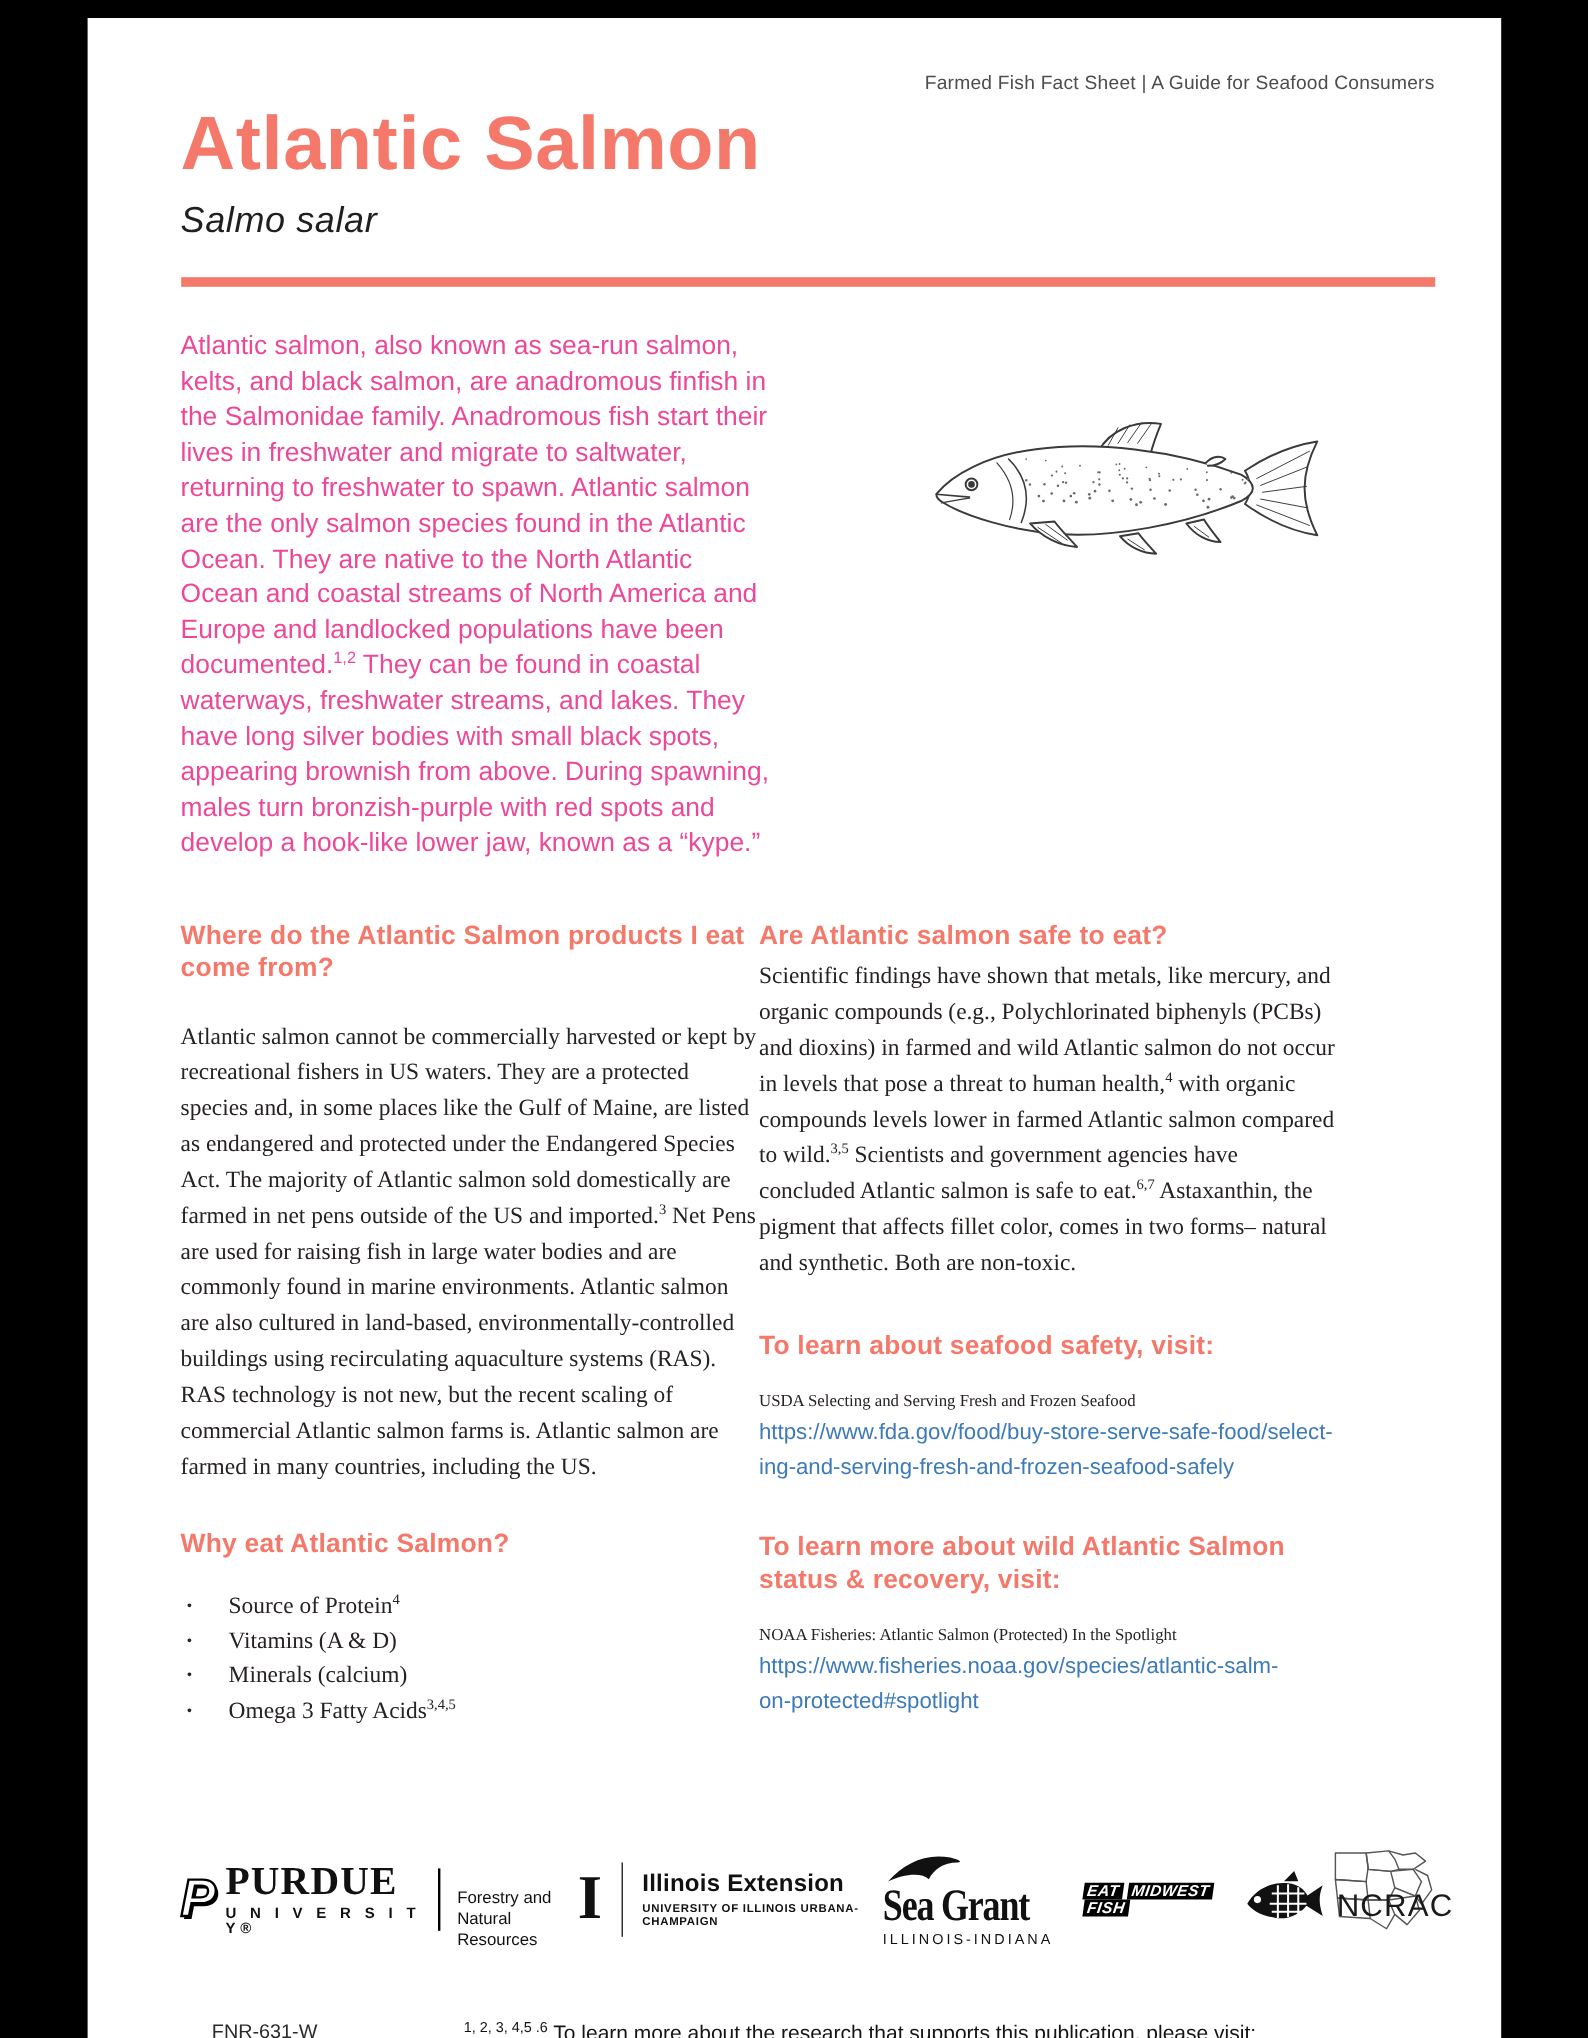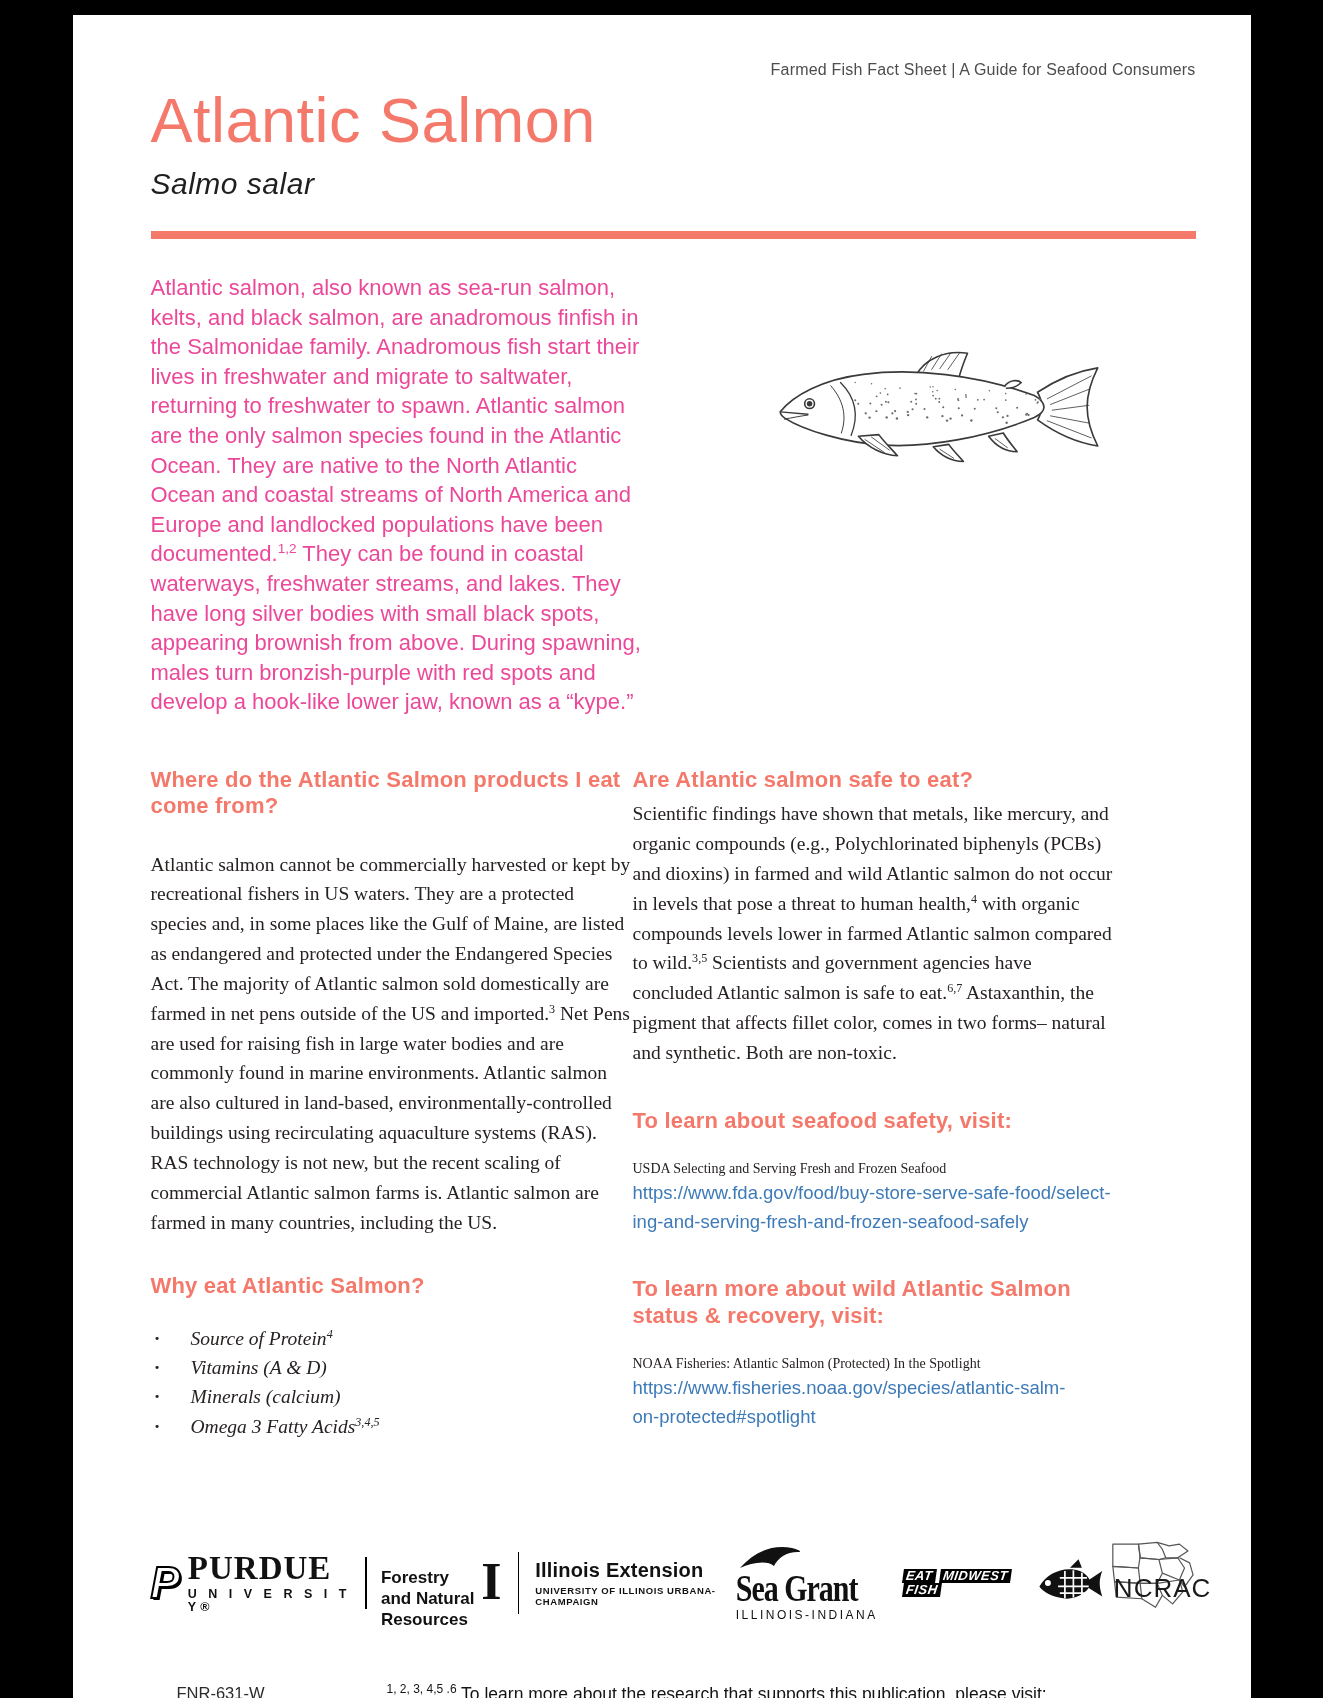--- a/index.html
+++ b/index.html
@@ -10,21 +10,21 @@
     background: #fff; position: relative; overflow: hidden;
   }
   .content { width: 1045px; margin-left: 78px; }
 
   
   .header-tag {
     padding-top: 46px; text-align: right; font-size: 16px; color: #4d4d4d;
     letter-spacing: 0.2px;
   }
   .doc-title {
-    margin-top: 8px; font-size: 63px; font-weight: 400; color: #F4796B;
+    margin-top: 8px; font-size: 63px; font-weight: 700; color: #F4796B;
     letter-spacing: 0.5px; line-height: 1.05;
   }
   .doc-subtitle {
     margin-top: 14px; font-size: 30px; font-style: italic; color: #1f1f1f;
     letter-spacing: 0.5px;
   }
   .rule { margin-top: 30px; height: 8px; background: #F4796B; width: 100%; }
 
   
   .intro-row { display: flex; margin-top: 34px; }
@@ -44,21 +44,21 @@
     letter-spacing: 0.2px;
   }
   .serif-par {
     font-family: "Liberation Serif", serif; font-size: 19.5px; line-height: 1.53;
     color: #262221; margin-top: 22px;
   }
   .mt-sec { margin-top: 34px; }
   .bullets { margin-top: 24px; list-style: none; }
   .bullets li {
     font-family: "Liberation Serif", serif; font-size: 19.5px; color: #262221;
-    padding-left: 40px; position: relative; line-height: 1.5; font-style: italic;
+    padding-left: 40px; position: relative; line-height: 1.5;
   }
   .bullets li::before {
     content: "·"; position: absolute; left: 4px; top: 0; font-weight: bold;
   }
   .res-title {
     font-family: "Liberation Serif", serif; font-size: 14px; line-height: 1.5;
     color: #262221; margin-top: 24px;
   }
   .link-lines { font-size: 18.5px; line-height: 1.55; }
   .link-lines div, a.link { color: #3d7ab8; text-decoration: none; cursor: pointer; }
@@ -68,21 +68,21 @@
     display: flex; align-items: center; margin-top: 96px; gap: 0;
     justify-content: space-between; width: 1045px; margin-left: 78px; height: 92px;
   }
   .logo { display: flex; align-items: center; color: #111; }
   .purdue-mark { font-size: 44px; font-weight: 900; font-style: italic; -webkit-text-stroke: 2px #000; color: #fff; letter-spacing: -2px; text-shadow: 2px 2px 0 #000; }
   .purdue-words { margin-left: 10px; line-height: 1; }
   .purdue-name { font-family: "Liberation Serif", serif; font-weight: 700; font-size: 33px; letter-spacing: 1px; }
   .purdue-univ { font-size: 12.5px; font-weight: 700; letter-spacing: 4px; margin-top: 3px; }
   .vdiv { width: 2px; background: #000; height: 52px; margin: 0 14px; }
   .vdiv-tall { width: 2px; background: #000; height: 62px; margin: 0 16px; }
-  .fnr-label { font-size: 17px; font-weight: 700; width: 120px; line-height: 1.25; margin-top: 32px; }
+  .fnr-label { font-size: 14px; font-weight: 400; width: 120px; line-height: 1.25; margin-top: 32px; }
   .block-i { font-size: 52px; font-weight: 900; font-family: "Liberation Serif", serif; line-height: 0.9; }
   .ill-ext-name { font-weight: 800; font-size: 20px; letter-spacing: 0.2px; }
   .ill-ext-sub { font-size: 9.5px; font-weight: 700; letter-spacing: 0.6px; margin-top: 3px; }
   .seagrant { text-align: left; line-height: 1; }
   .seagrant-name { font-family: "Liberation Serif", serif; font-weight: 700; font-size: 30px; letter-spacing: -1px; transform: scaleY(1.25); display: inline-block; }
   .seagrant-sub { font-size: 12px; letter-spacing: 2.5px; margin-top: 6px; }
   .emf { display: flex; align-items: center; }
   .emf-words { font-size: 13px; font-weight: 900; font-style: italic; line-height: 1.05; letter-spacing: 0.5px; }
   .emf-words .tag { background: #000; color: #fff; padding: 0 3px; display: inline-block; transform: skewX(-8deg); }
   .ncrac { position: relative; width: 105px; height: 88px; }

